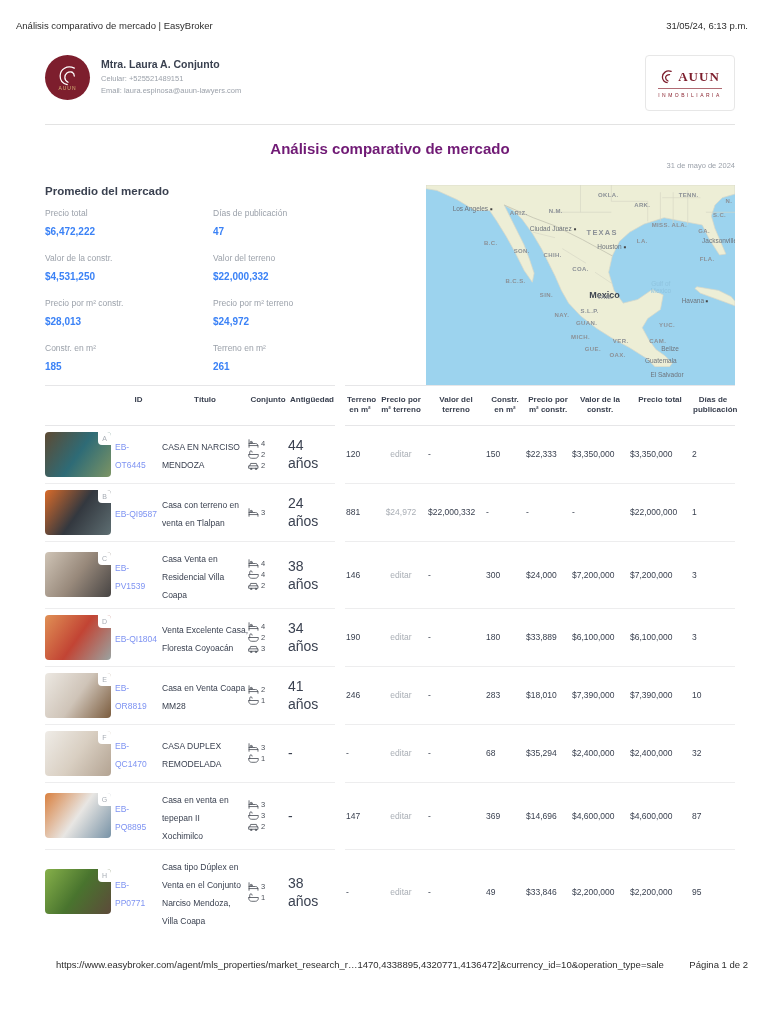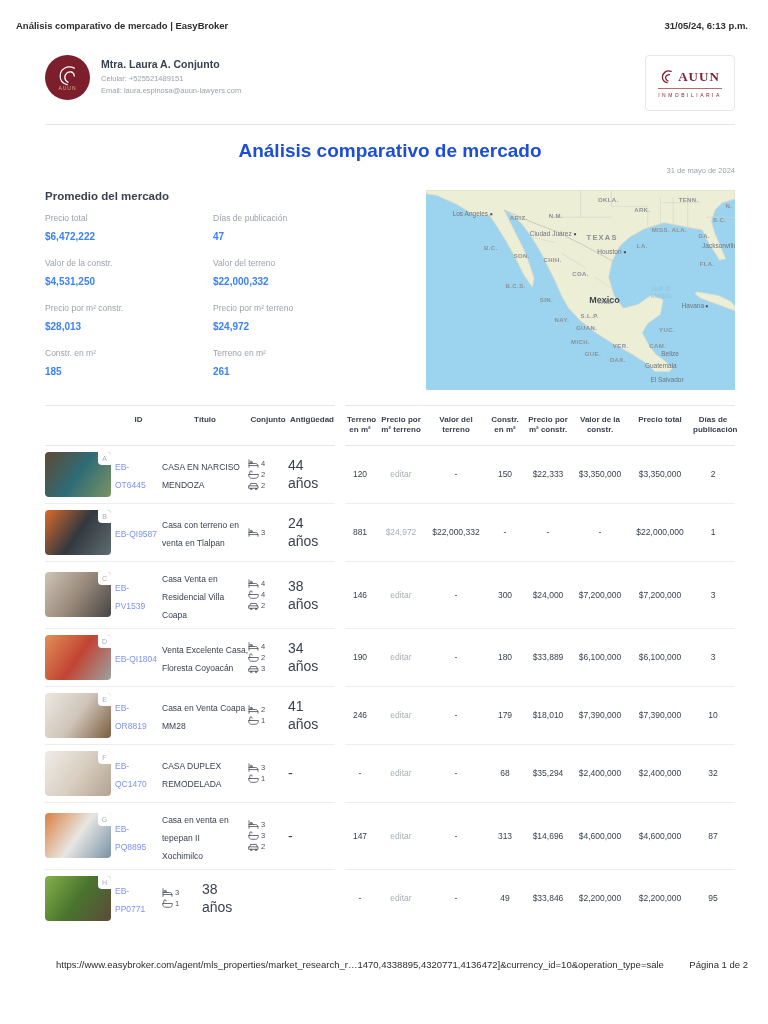--- a/index.html
+++ b/index.html
@@ -1,20 +1,20 @@
 <!DOCTYPE html>
 <html><head>
 <meta charset="utf-8">
 <style>
   * { box-sizing: border-box; margin: 0; padding: 0; }
   html,body { width:768px; height:1024px; background:#fff; font-family:"Liberation Sans", sans-serif; color:#3a4150; overflow:hidden; position:relative; }
 
   
   .print-bar { position:absolute; left:16px; right:20px; display:flex; justify-content:space-between; font-size:9.5px; color:#2d2d2d; }
-  .print-header { top:20px;font-weight:bold; }
+  .print-header { top:20px; }
   .print-footer { top:959px;margin-left:40px; }
 
   .content { position:absolute; top:55px; left:45px; width:690px; }
 
   
   .agent-row { display:flex; justify-content:space-between; align-items:flex-start; }
   .agent { display:flex; gap:11px; }
   .agent-logo { width:45px; height:45px; border-radius:50%; background:#7d1e2d; display:flex; flex-direction:column; align-items:center; justify-content:center; flex-shrink:0; }
   .agent-logo svg { width:26px; height:22px; stroke:#fff; fill:none; stroke-width:1.6; stroke-linecap:round; }
   .agent-logo .mini-brand { font-size:5px; color:#d8b578; letter-spacing:1px; margin-top:-2px; }
@@ -23,21 +23,21 @@
   .brand-box { width:90px; height:56px; border:1px solid #e7e7e7; border-radius:4px; display:flex; flex-direction:column; align-items:center; justify-content:center; gap:3px; }
   .brand-main { display:flex; align-items:center; gap:2px; }
   .brand-main svg { width:16px; height:16px; stroke:#7d1e2d; fill:none; stroke-width:1.6; stroke-linecap:round; }
   .brand-name { font-family:"Liberation Serif", serif; font-size:13px; font-weight:bold; color:#7d1e2d; letter-spacing:1px; }
   .brand-tagline { font-size:5px; color:#8a2430; letter-spacing:2.5px; border-top:1px solid #b06a72; padding-top:3px; }
 
   .divider { border-top:1px solid #e3e3e3; margin-top:13px; }
 
   
   .title-block { text-align:center; margin-top:15px; }
-  .report-title { font-size:19px; font-weight:bold; color:#1d4ed8; }
+  .report-title { font-size:15px; font-weight:bold; color:#701a75; }
   .report-date { font-size:7.5px; color:#9ba1aa; margin-top:4px;text-align:right; }
 
   
   .summary { display:flex; margin-top:15px;gap:32px; }
   .stats-col { width:337px; }
   .stats-heading { font-size:11.5px; font-weight:bold; margin-bottom:11px; }
   .stats-grid { display:grid; grid-template-columns:168px 168px; row-gap:16px; }
   .stat-label { font-size:8.5px; color:#9ba1aa; margin-bottom:8px; }
   .stat-value { font-size:10px; font-weight:bold; color:#3b82f6; }
 
@@ -46,37 +46,37 @@
   .map-box svg.geo { position:absolute; inset:0; }
   .map-label { position:absolute; transform:translate(-50%,-50%); white-space:pre-line; text-align:center; line-height:1.15; }
   .map-label.state    { font-size:6px; font-weight:bold; letter-spacing:.4px; color:#8b9096; }
   .map-label.state-lg { font-size:7.5px; font-weight:bold; letter-spacing:1.2px; color:#8b9096; }
   .map-label.city     { font-size:6.5px; color:#6e747c; }
   .map-label.country  { font-size:9px; font-weight:bold; color:#3f4650;margin-left:27px; }
   .map-label.water    { font-size:6.5px; color:#8fc4df; }
   .map-dot { display:inline-block; width:2px; height:2px; background:#444; margin-left:2px; vertical-align:middle; }
 
   
-  .ptable { margin-top:15px; }
+  .ptable { }
   .trow { display:flex; }
   .sec-left  { width:290px; margin-right:10px; display:flex; align-items:center; }
   .sec-right { width:390px; display:flex; align-items:center; }
   .thead .sec-left, .thead .sec-right { border-top:1px solid #e6e6e8; border-bottom:1px solid #e6e6e8; align-items:flex-start; }
   .thead .cell { font-size:8px; font-weight:bold; color:#3a4150; padding:9px 2px; line-height:1.3; text-align:center; }
   .body-row .sec-left, .body-row .sec-right { border-bottom:1px solid #ededee; min-height:57px; padding:6px 0; }
   .body-row:last-child .sec-left, .body-row:last-child .sec-right { border-bottom:none; }
 
   .c-thumb { width:70px; flex-shrink:0; }
   .c-id    { width:47px; flex-shrink:0; }
   .c-title { width:86px; flex-shrink:0; }
   .c-det   { width:40px; flex-shrink:0; }
   .c-age   { width:47px; flex-shrink:0; text-align:left; }
   .r1 { width:30px; } .r2 { width:52px; } .r3 { width:58px; } .r4 { width:40px; }
   .r5 { width:46px; } .r6 { width:58px; } .r7 { width:62px; } .r8 { width:44px; }
-  .num { text-align:center; font-size:8.5px; color:#3a4150; padding:2px 1px; }
+  .num { text-align:left; font-size:8.5px; color:#3a4150; padding:2px 1px; }
   .gray-val { text-align:center; font-size:8.5px; color:#a9aeb5; padding:2px 1px; }
 
   .thumb { width:66px; height:45px; border-radius:4px; position:relative; }
   .thumb-badge { position:absolute; top:0; right:0; width:13px; height:13px; background:#fff; border-radius:0 4px 0 4px; font-size:7px; color:#a7adb5; display:flex; align-items:center; justify-content:center; }
   .rid { font-size:8.5px; color:#7e93f2; line-height:1.35; word-break:break-word; padding-right:4px; }
   .rtitle { font-size:8.5px; color:#3a4150; line-height:1.35; padding-right:6px; }
   .details { display:flex; flex-direction:column; gap:2px; }
   .detail-line { display:flex; align-items:flex-end; gap:2px; font-size:7.5px; color:#4a4f58; }
   .detail-line svg { width:11px; height:9px; stroke:#4a4f58; fill:none; stroke-width:1.2; stroke-linecap:round; stroke-linejoin:round; }
   .age-text { font-size:14px; color:#3a4150; }
@@ -465,21 +465,21 @@
                 </svg>
                 <span>1</span>
               </div>
             </div>
       <div class="c-age"><span class="age-text">41 años</span></div>
     </div>
     <div class="sec-right">
       <div class="num r1 v-land">246</div>
       <div class="gray-val r2 v-plm2">editar</div>
       <div class="num r3 v-lval">-</div>
-      <div class="num r4 v-cm2">179</div>
+      <div class="num r4 v-cm2">283</div>
       <div class="num r5 v-pcm2">$18,010</div>
       <div class="num r6 v-cval">$7,390,000</div>
       <div class="num r7 v-total">$7,390,000</div>
       <div class="num r8 v-days">10</div>
     </div>
   </div>
 
   <div class="trow body-row">
     <div class="sec-left">
       <div class="c-thumb">
@@ -556,36 +556,37 @@
                 </svg>
                 <span>2</span>
               </div>
             </div>
       <div class="c-age"><span class="age-text">-</span></div>
     </div>
     <div class="sec-right">
       <div class="num r1 v-land">147</div>
       <div class="gray-val r2 v-plm2">editar</div>
       <div class="num r3 v-lval">-</div>
-      <div class="num r4 v-cm2">313</div>
+      <div class="num r4 v-cm2">369</div>
       <div class="num r5 v-pcm2">$14,696</div>
       <div class="num r6 v-cval">$4,600,000</div>
       <div class="num r7 v-total">$4,600,000</div>
       <div class="num r8 v-days">87</div>
     </div>
   </div>
 
   <div class="trow body-row">
     <div class="sec-left">
       <div class="c-thumb">
         <div class="thumb" style="background: linear-gradient(125deg, rgb(134, 176, 74) 0%, rgb(73, 116, 46) 50%, rgb(93, 74, 58) 100%);">
           <span class="thumb-badge">H</span>
         </div>
       </div>
       <div class="c-id"><span class="rid">EB-PP0771</span></div>
+      <div class="c-title"><span class="rtitle">Casa tipo Dúplex en Venta en el Conjunto Narciso Mendoza, Villa Coapa</span></div>
       <div class="c-det details">
               <div class="detail-line">
                 <svg viewBox="0 0 16 13">
                   <path d="M1.5 1v11"></path>
                   <path d="M1.5 9.5h13V12"></path>
                   <path d="M1.5 6.5h9.5c1.8 0 3.5 1.3 3.5 3"></path>
                   <circle cx="4.6" cy="4.7" r="1.4"></circle>
                 </svg>
                 <span>3</span>
               </div>

